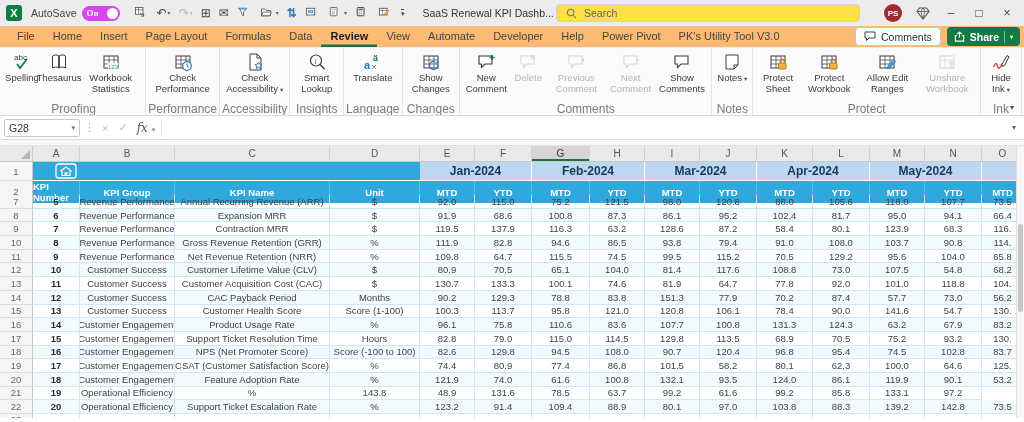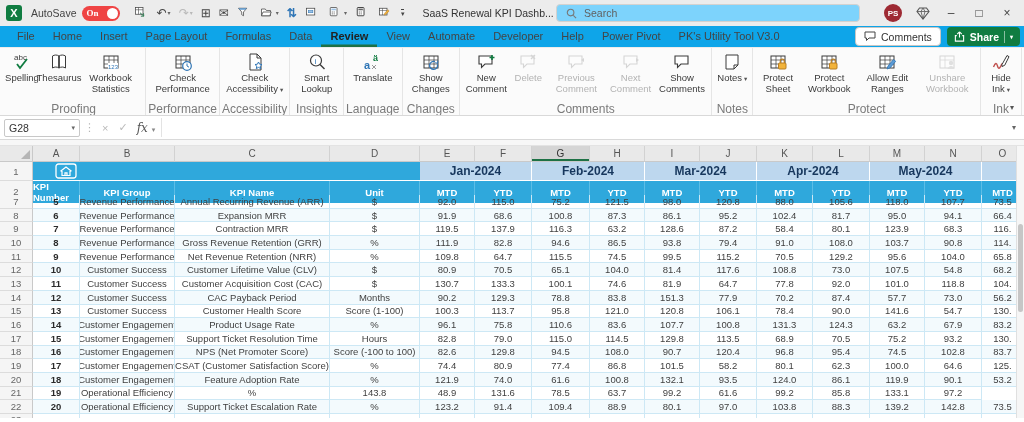--- a/index.html
+++ b/index.html
@@ -3,39 +3,39 @@
 <meta charset="utf-8">
 <style>
 *{margin:0;padding:0;box-sizing:border-box;}
 html,body{width:1024px;height:422px;overflow:hidden;}
 body{font-family:"Liberation Sans",sans-serif;font-size:11px;color:#333;background:#fff;position:relative;}
 
 
 .titlebar{height:26px;background:#ececec;display:flex;align-items:center;padding:0 6px;position:relative;gap:5px;}
 .xlogo{width:16px;height:16px;background:#107C41;color:#fff;font-weight:bold;font-size:11px;display:flex;align-items:center;justify-content:center;border-radius:3px;}
 .as-label{color:#444;font-size:10.5px;margin-left:4px;}
-.as-toggle{width:38px;height:15px;background:#ef4444;border-radius:8px;display:flex;align-items:center;justify-content:space-between;padding:0 2px 0 5px;cursor:default;font-family:Liberation Serif, serif;}
+.as-toggle{width:38px;height:15px;background:#d946ef;border-radius:8px;display:flex;align-items:center;justify-content:space-between;padding:0 2px 0 5px;cursor:default;font-family:Liberation Serif, serif;}
 .as-toggle i{color:#fff;font-style:normal;font-size:9px;font-weight:bold;}
 .as-toggle .knob{width:11px;height:11px;background:#fff;border-radius:50%;display:block;}
 .qat{display:flex;align-items:center;gap:2px;margin-left:6px;}
 .qbtn{display:inline-flex;align-items:center;gap:1px;padding:1px 3px;color:#444;font-size:12px;line-height:14px;}
 .qbtn .mini{font-size:6px;color:#666;}
 .qbtn .dis{color:#b9b9b9;}
 .qbtn svg{display:block;}
 .doc-title{margin-left:10px;font-size:10.5px;color:#333;white-space:nowrap;}
 .presence{margin-left:4px;display:flex;align-items:center;}
 .saved{display:flex;align-items:center;gap:3px;color:#444;font-size:10.5px;}
 .saved .caret{font-size:7px;color:#555;}
-.search{position:absolute;left:556px;top:4px;width:304px;height:18px;background:#7dd3fc;border:1px solid #d4d2d0;border-radius:4px;display:flex;align-items:center;gap:7px;padding:0 9px;color:#616161;font-size:10.5px;}
+.search{position:absolute;left:556px;top:4px;width:304px;height:18px;background:#fde047;border:1px solid #d4d2d0;border-radius:4px;display:flex;align-items:center;gap:7px;padding:0 9px;color:#616161;font-size:10.5px;}
 .tb-right{margin-left:auto;display:flex;align-items:center;gap:14px;padding-right:4px;}
 .avatar{width:18px;height:18px;border-radius:50%;background:#9e2a33;color:#fff;font-size:8px;font-weight:bold;display:flex;align-items:center;justify-content:center;}
 .winbtn{color:#444;font-size:12px;width:14px;text-align:center;}
 
 
-.tabrow{height:22px;background:#0ea5e9;display:flex;align-items:stretch;padding:0 4px 0 8px;border-bottom:1px solid #ececec;}
+.tabrow{height:22px;background:#fdba74;display:flex;align-items:stretch;padding:0 4px 0 8px;border-bottom:1px solid #ececec;}
 .tabs{display:flex;align-items:stretch;}
 .tab{padding:0 9px;line-height:21px;font-size:11px;color:#444;cursor:default;white-space:nowrap;}
 .tab.active{color:#222;font-weight:bold;box-shadow:inset 0 -2.5px 0 #1E7145;}
 .tabrow-right{margin-left:auto;display:flex;align-items:center;gap:6px;}
 .btn-comments{display:flex;align-items:center;gap:5px;height:19px;padding:0 8px;background:#fff;border:1px solid #c8c6c4;border-radius:4px;font-size:10.5px;color:#333;font-family:inherit;}
 .btn-share{display:flex;align-items:center;gap:5px;height:19px;padding:0 7px;background:#107C41;border:none;border-radius:4px;font-size:10.5px;color:#fff;font-weight:bold;font-family:inherit;}
 .btn-share .vsep{width:1px;height:12px;background:rgba(255,255,255,.5);}
 .btn-share .caret{font-size:6px;}
 
 

